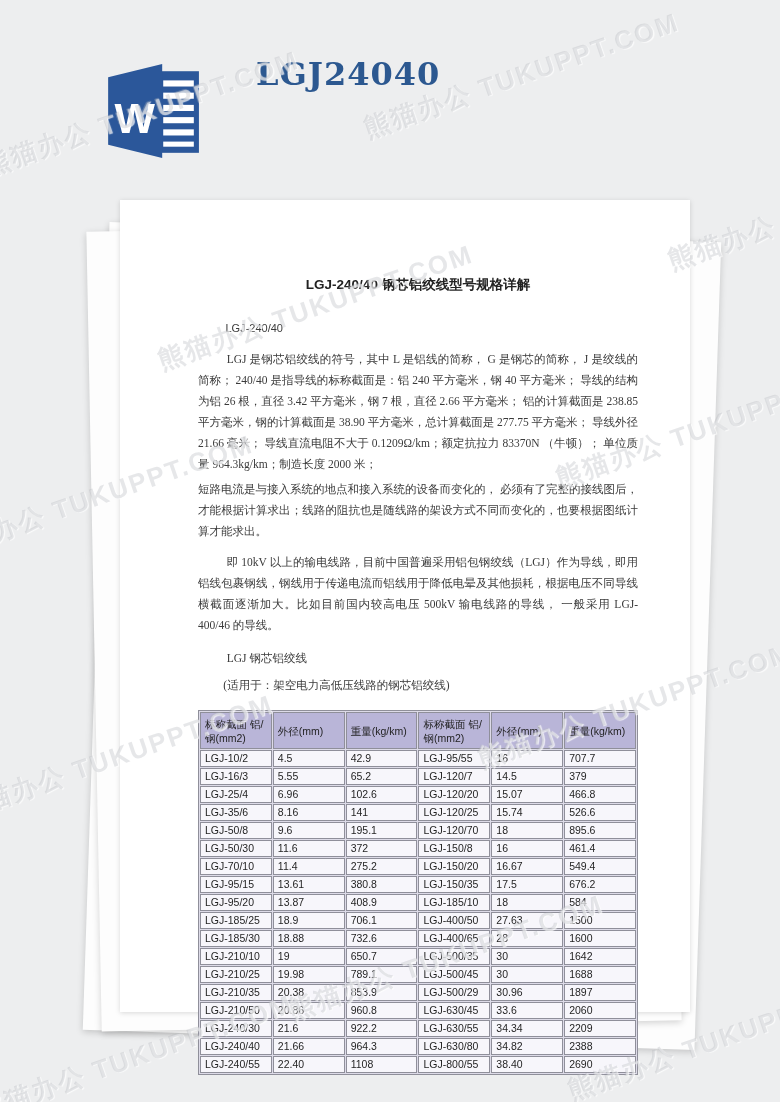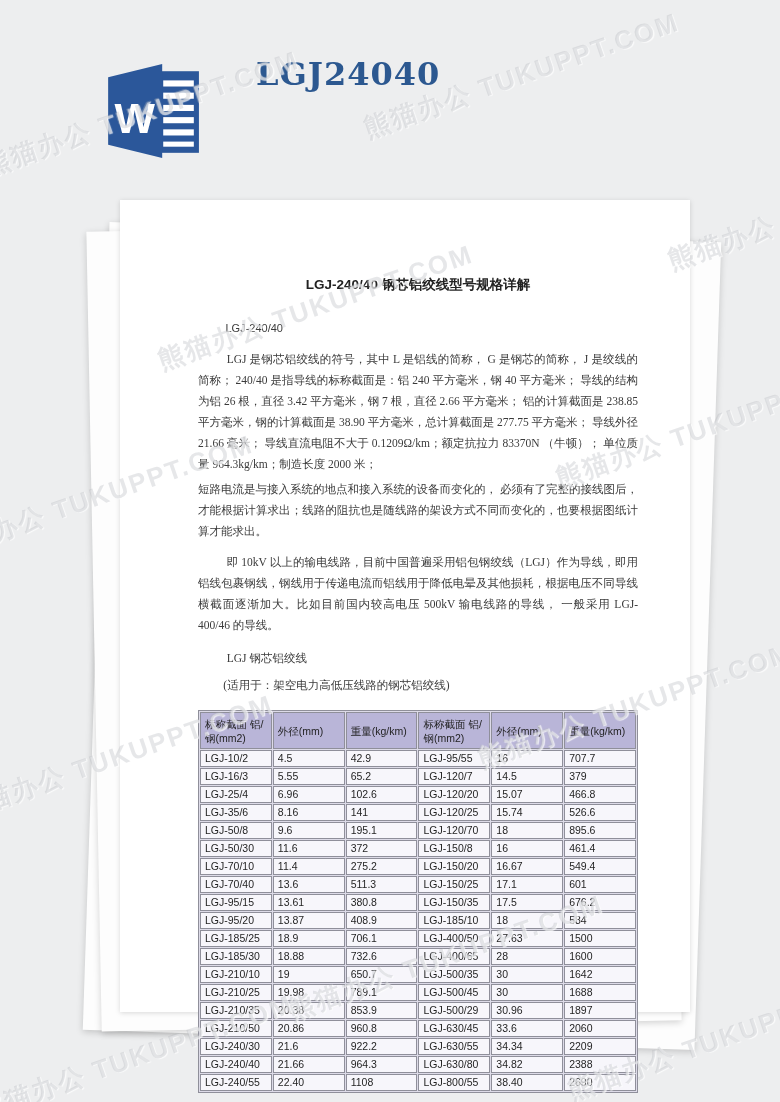--- a/index.html
+++ b/index.html
@@ -173,28 +173,20 @@
           </tr>
           <tr>
             <td>LGJ-70/10</td>
             <td>11.4</td>
             <td>275.2</td>
             <td>LGJ-150/20</td>
             <td>16.67</td>
             <td>549.4</td>
           </tr>
           <tr>
-            <td>LGJ-70/40</td>
-            <td>13.6</td>
-            <td>511.3</td>
-            <td>LGJ-150/25</td>
-            <td>17.1</td>
-            <td>601</td>
-          </tr>
-          <tr>
             <td>LGJ-95/15</td>
             <td>13.61</td>
             <td>380.8</td>
             <td>LGJ-150/35</td>
             <td>17.5</td>
             <td>676.2</td>
           </tr>
           <tr>
             <td>LGJ-95/20</td>
             <td>13.87</td>

